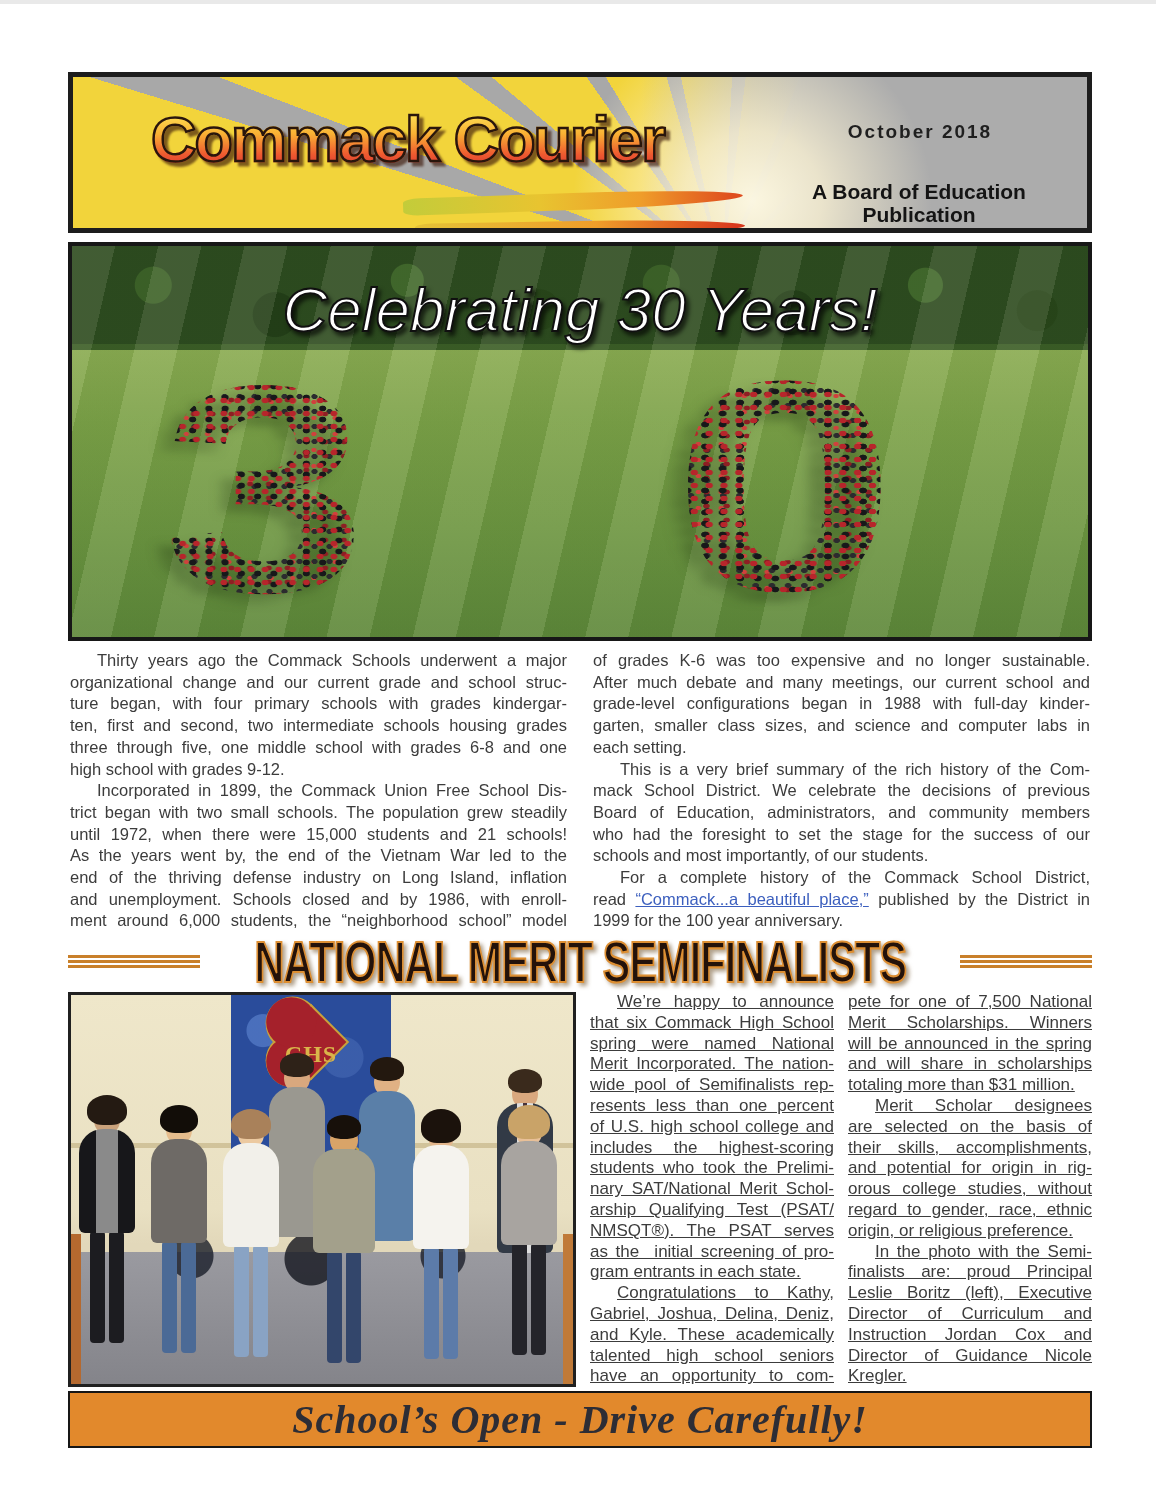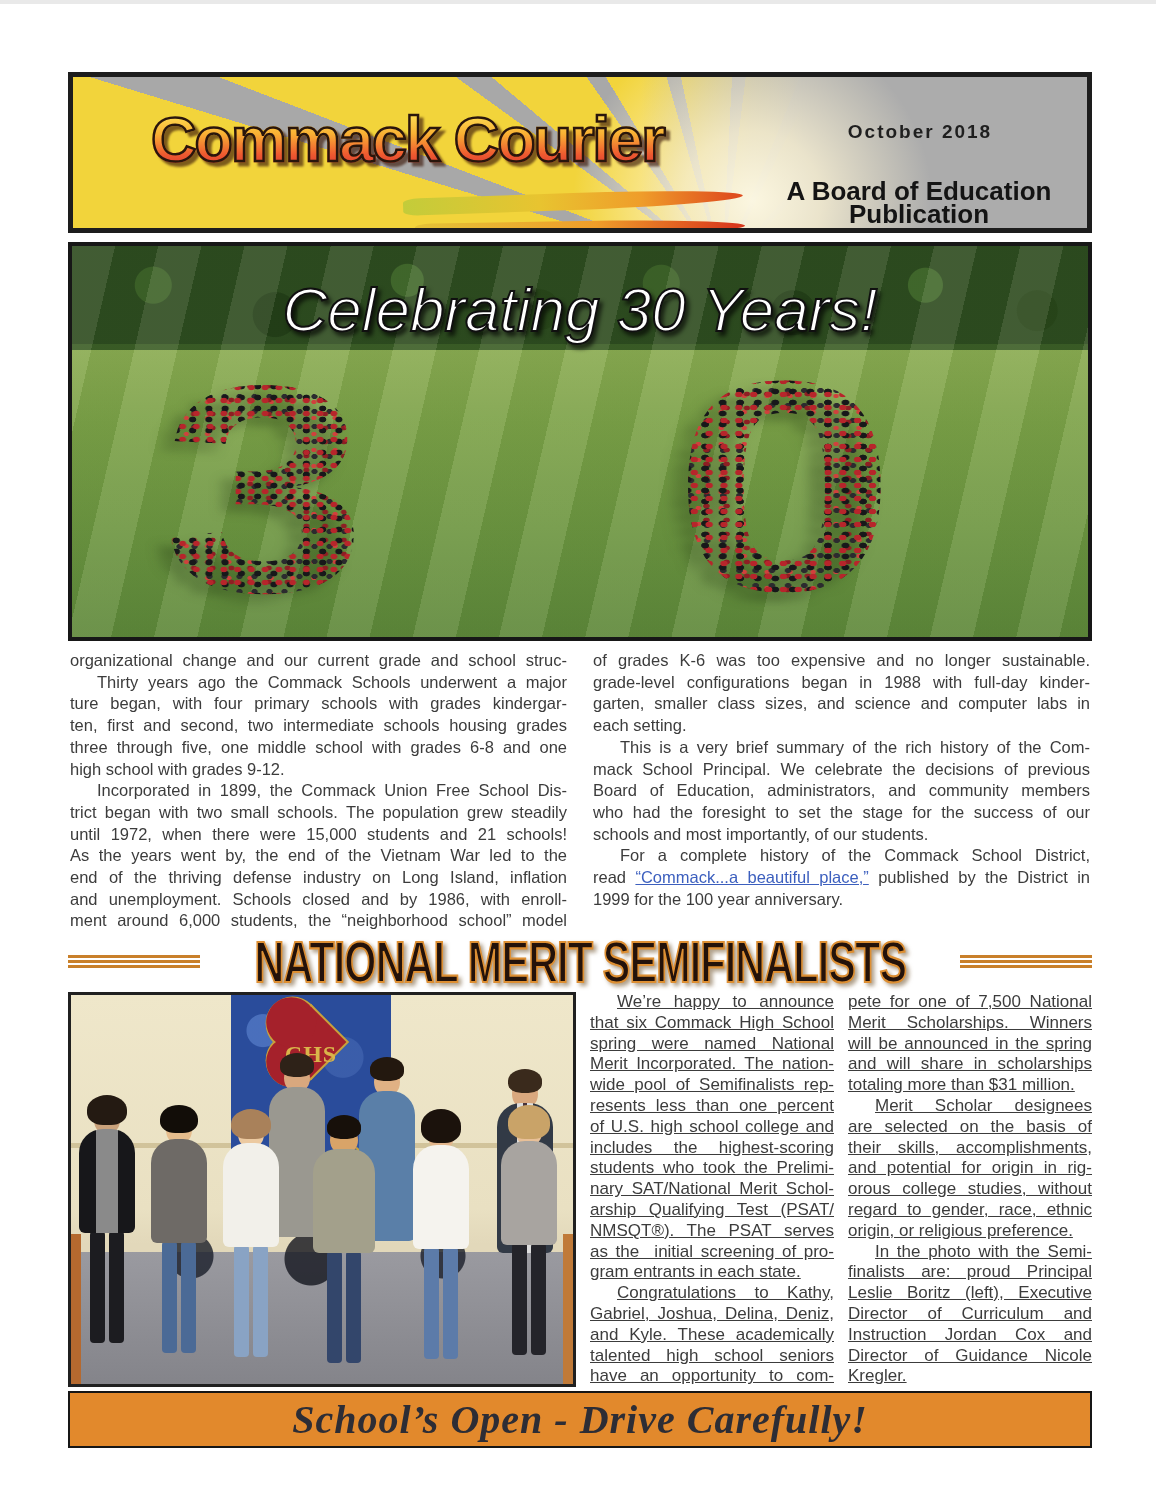--- a/index.html
+++ b/index.html
@@ -21,21 +21,21 @@
   .swoosh.s2{left:342px;top:144px;width:330px;height:15px;transform:rotate(-1deg);
     background:linear-gradient(90deg,#e4c337,#ef9d2a 55%,#d8381c 97%);}
   .logo{position:absolute;left:78px;top:26px;filter:drop-shadow(4px 4px 1px rgba(62,26,10,.65));}
   .logo span{font-size:63px;font-weight:bold;letter-spacing:-2px;font-family:"Liberation Sans",sans-serif;
     background:linear-gradient(180deg,#ffe75a 8%,#f9b234 42%,#ee5a30 72%,#d93832 92%);
     -webkit-background-clip:text;background-clip:text;color:transparent;
     -webkit-text-stroke:2.5px #29160c;}
   .issue-date{position:absolute;right:36px;top:44px;width:262px;text-align:center;
     font-size:19px;font-weight:bold;color:#1f1f1f;letter-spacing:2px;}
   .pub-line{position:absolute;right:18px;top:103px;width:300px;text-align:center;
-    font-size:26px;font-weight:bold;color:#141414;line-height:23px;}
+    font-size:21px;font-weight:bold;color:#141414;line-height:23px;}
 
   
   .hero{position:absolute;left:68px;top:238px;width:1024px;height:399px;
     border:4px solid #171717;box-sizing:border-box;overflow:hidden;
     background:linear-gradient(180deg,#87a851 0%,#8fae55 18%,#7aa047 45%,#6b9440 72%,#5c8639 100%);}
   .hero-stripes{position:absolute;inset:0;
     background:repeating-linear-gradient(103deg, rgba(255,255,230,.10) 0 42px, rgba(30,60,20,.05) 42px 84px);}
   .trees{position:absolute;left:0;top:0;width:100%;height:98px;
     background-color:#2c4a1f;
     background-image:
@@ -166,41 +166,42 @@
       <span>Celebrating 30 Years!</span>
     </div>
     <div class="formation">
       <div class="numeral n3">3</div>
       <div class="numeral n0">0</div>
     </div>
   </div>
 
   <div class="history">
     <div class="hcol">
+        <div class="tline ind">Thirty years ago the Commack Schools underwent a major</div>
         <div class="tline">organizational change and our current grade and school struc-</div>
-        <div class="tline ind">Thirty years ago the Commack Schools underwent a major</div>
         <div class="tline">ture began, with four primary schools with grades kindergar-</div>
         <div class="tline">ten, first and second, two intermediate schools housing grades</div>
         <div class="tline">three through five, one middle school with grades 6-8 and one</div>
         <div class="tline end">high school with grades 9-12.</div>
         <div class="tline ind">Incorporated in 1899, the Commack Union Free School Dis-</div>
         <div class="tline">trict began with two small schools. The population grew steadily</div>
         <div class="tline">until 1972, when there were 15,000 students and 21 schools!</div>
         <div class="tline">As the years went by, the end of the Vietnam War led to the</div>
         <div class="tline">end of the thriving defense industry on Long Island, inflation</div>
         <div class="tline">and unemployment. Schools closed and by 1986, with enroll-</div>
         <div class="tline">ment around 6,000 students, the “neighborhood school” model</div>
       </div>
     <div class="hcol">
         <div class="tline">of grades K-6 was too expensive and no longer sustainable.</div>
+        <div class="tline">After much debate and many meetings, our current school and</div>
         <div class="tline">grade-level configurations began in 1988 with full-day kinder-</div>
         <div class="tline">garten, smaller class sizes, and science and computer labs in</div>
         <div class="tline end">each setting.</div>
         <div class="tline ind">This is a very brief summary of the rich history of the Com-</div>
-        <div class="tline">mack School Principal. We celebrate the decisions of previous</div>
+        <div class="tline">mack School District. We celebrate the decisions of previous</div>
         <div class="tline">Board of Education, administrators, and community members</div>
         <div class="tline">who had the foresight to set the stage for the success of our</div>
         <div class="tline end">schools and most importantly, of our students.</div>
         <div class="tline ind">For a complete history of the Commack School District,</div>
         <div class="tline"><span>read </span><span class="link">“Commack...a beautiful place,”</span><span> published by the District in</span></div>
         <div class="tline end">1999 for the 100 year anniversary.</div>
       </div>
   </div>
 
   <div class="section-head">

